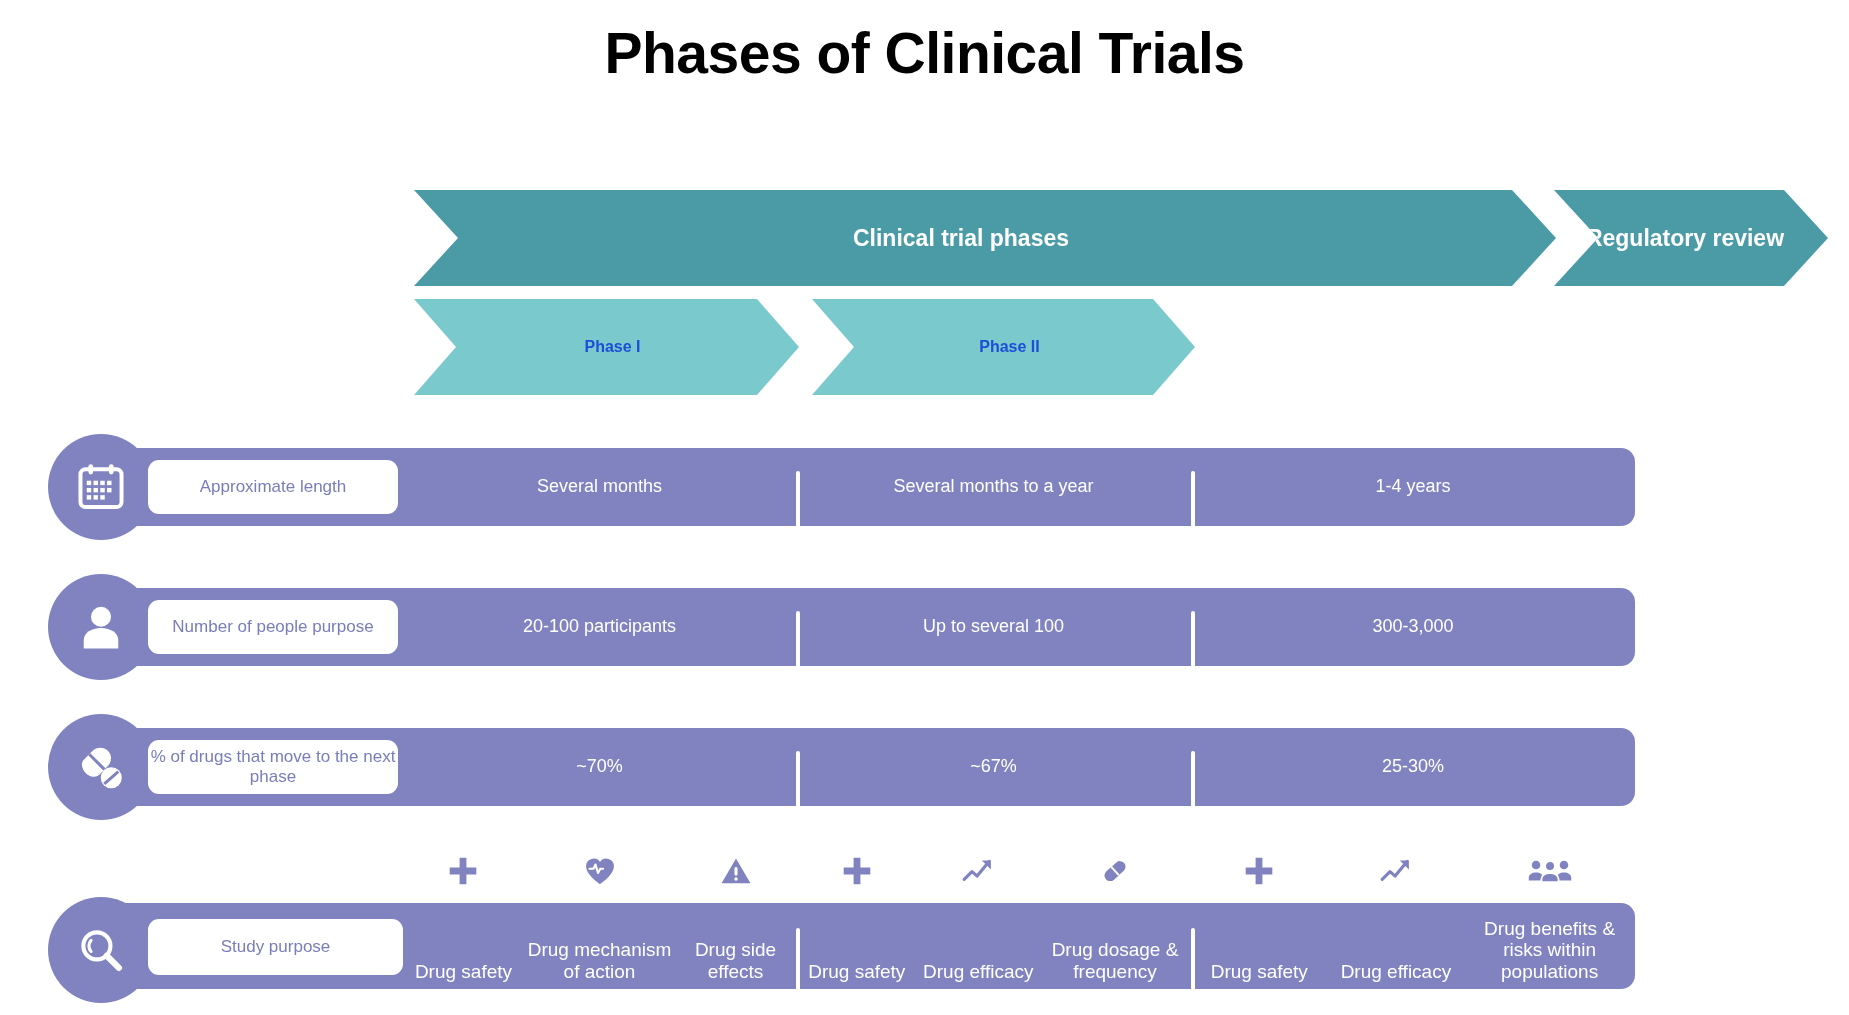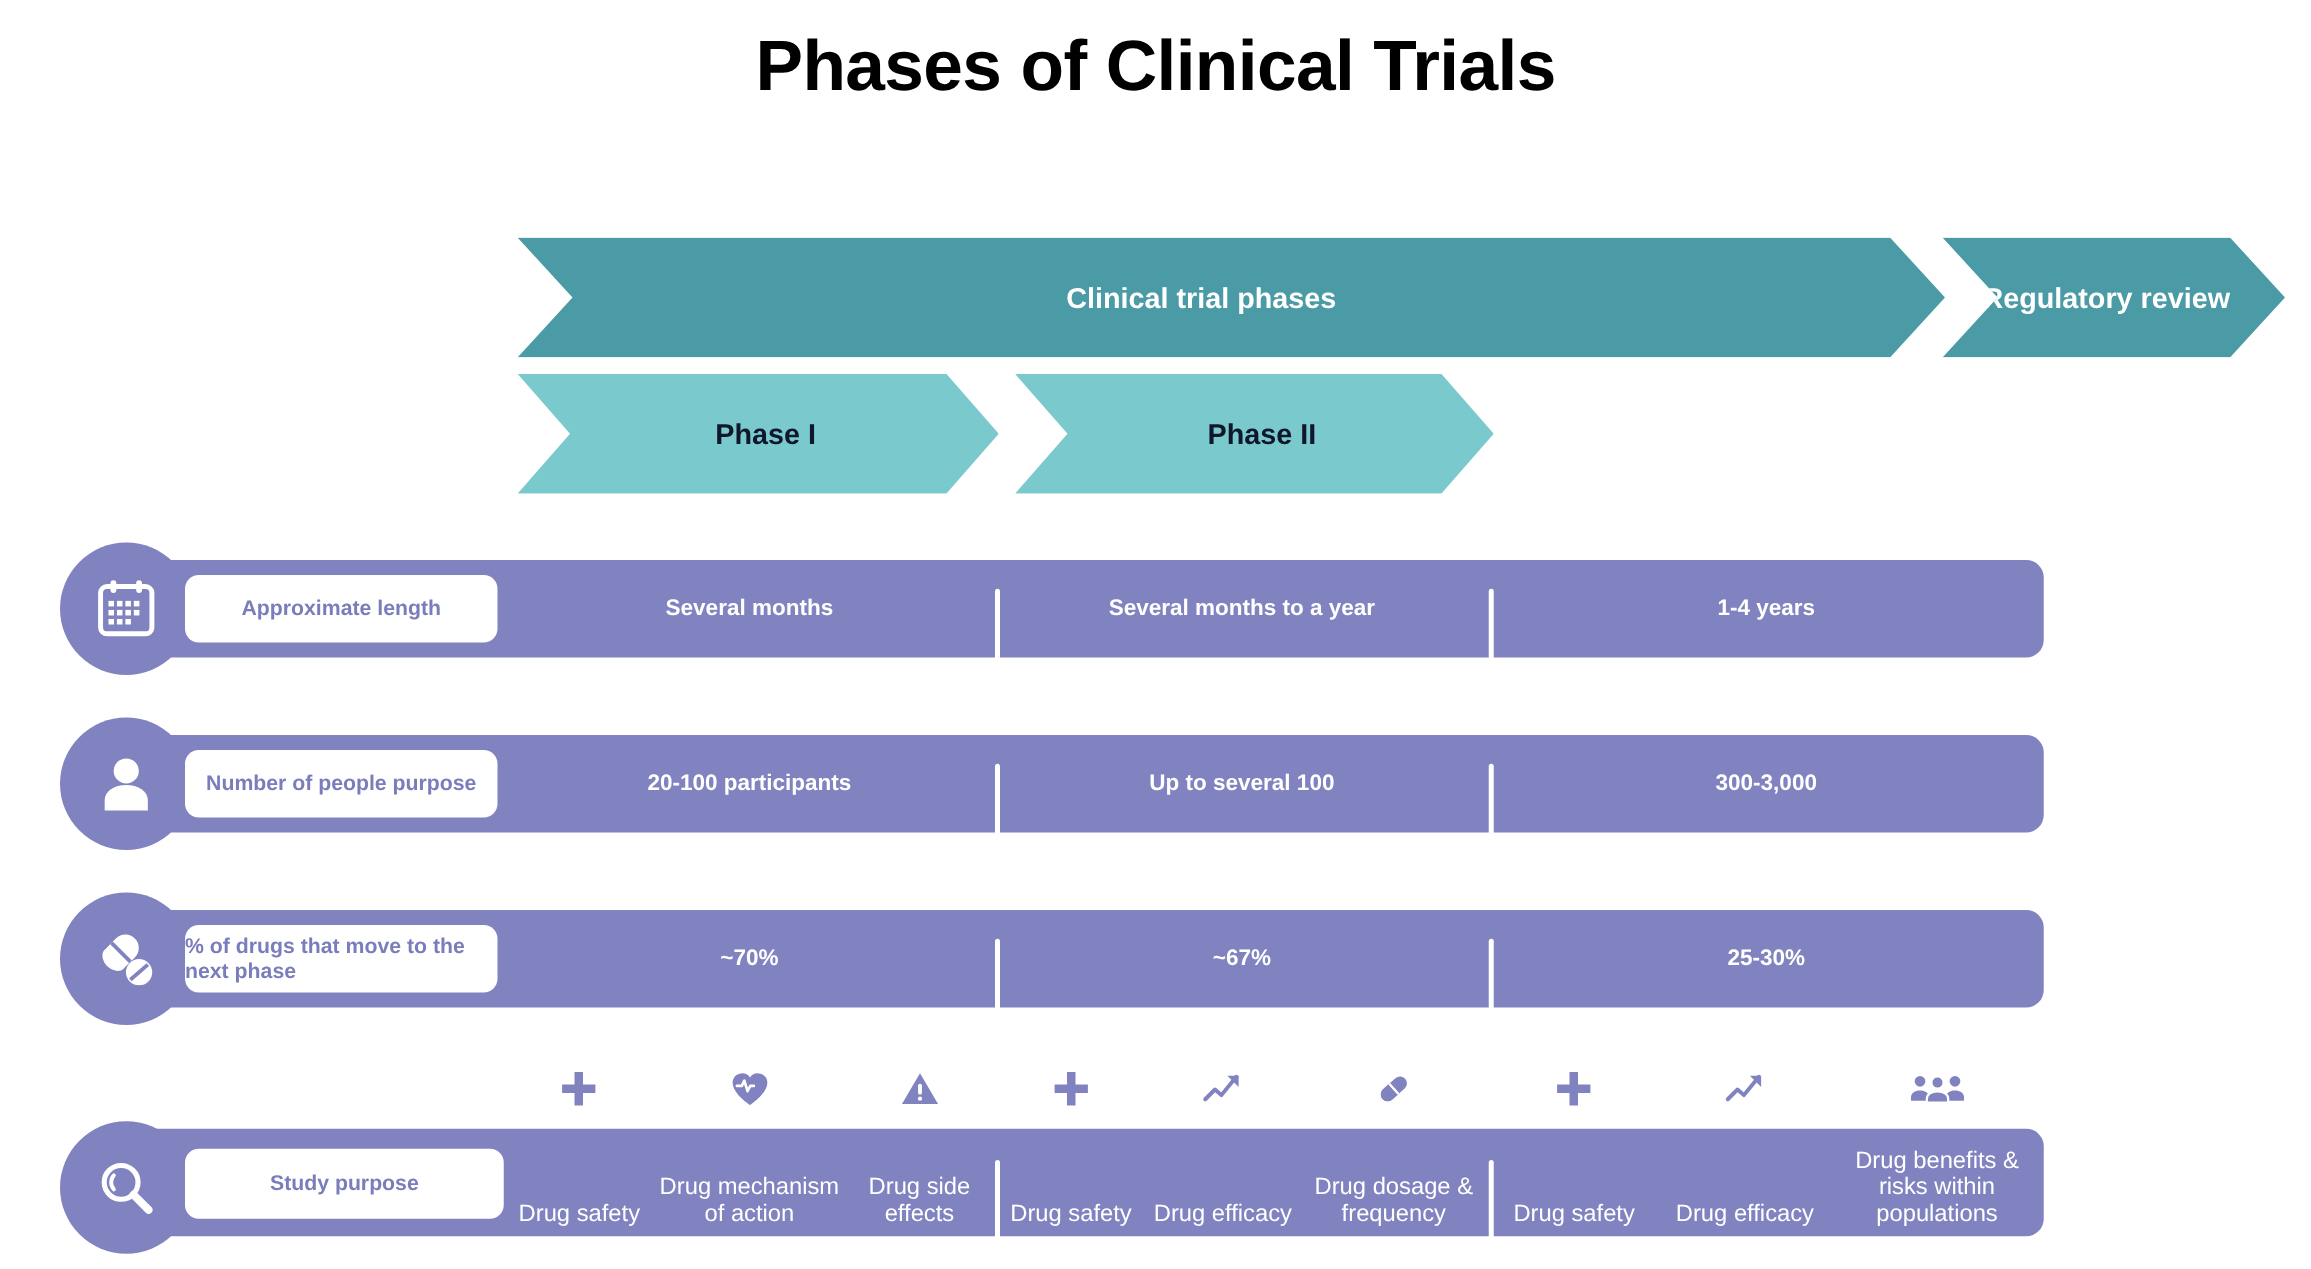--- a/index.html
+++ b/index.html
@@ -52,21 +52,21 @@
 
   
   .phase {
     position: absolute;
     top: 299px; height: 96px;
     background: var(--teal-light);
     clip-path: polygon(0 0, calc(100% - 42px) 0, 100% 50%, calc(100% - 42px) 100%, 0 100%, 42px 50%);
     display: flex; align-items: center; justify-content: center;
   }
   .phase span {
-    color: #0f172a; font-size: 23px; font-weight: 700;
+    color: #1d4ed8; font-size: 16px; font-weight: 700;
     transform: translateX(-4px);
     margin-left: 20px;
   }
   .phase.p1 { left: 414px; width: 385px; }
   .phase.p2 { left: 812px; width: 383px; }
   .phase.p3 { left: 1208px; width: 392px; }
 
   
   .row { position: absolute; left: 48px; }
   .row .circle {
@@ -88,34 +88,34 @@
   .row .chip {
     position: absolute;
     left: 100px; top: 26px;
     width: 250px; height: 54px;
     background: #ffffff;
     border-radius: 11px;
     display: flex; align-items: center; justify-content: center;
     z-index: 4;
   }
   .row .chip span {
-    color: #7a7dbb; font-size: 17px; font-weight: 700;
-    text-align: left; line-height: 1.2;
+    color: #7a7dbb; font-size: 17px; font-weight: 400;
+    text-align: center; line-height: 1.2;
   }
 
   .cells {
     position: absolute;
     left: 355px; top: 14px;
     width: 1232px; height: 78px;
     z-index: 2;
     display: flex;
   }
   .cell {
     display: flex; align-items: center; justify-content: center;
-    color: #ffffff; font-size: 18px; font-weight: 700;
+    color: #ffffff; font-size: 18px; font-weight: 400;
     line-height: 1.2;
     position: relative;
   }
   .cell.c1 { width: 393px; }
   .cell.c2 { width: 395px; }
   .cell.c3 { width: 444px; }
   .divider {
     position: absolute;
     width: 4px; height: 60px;
     background: #ffffff;

